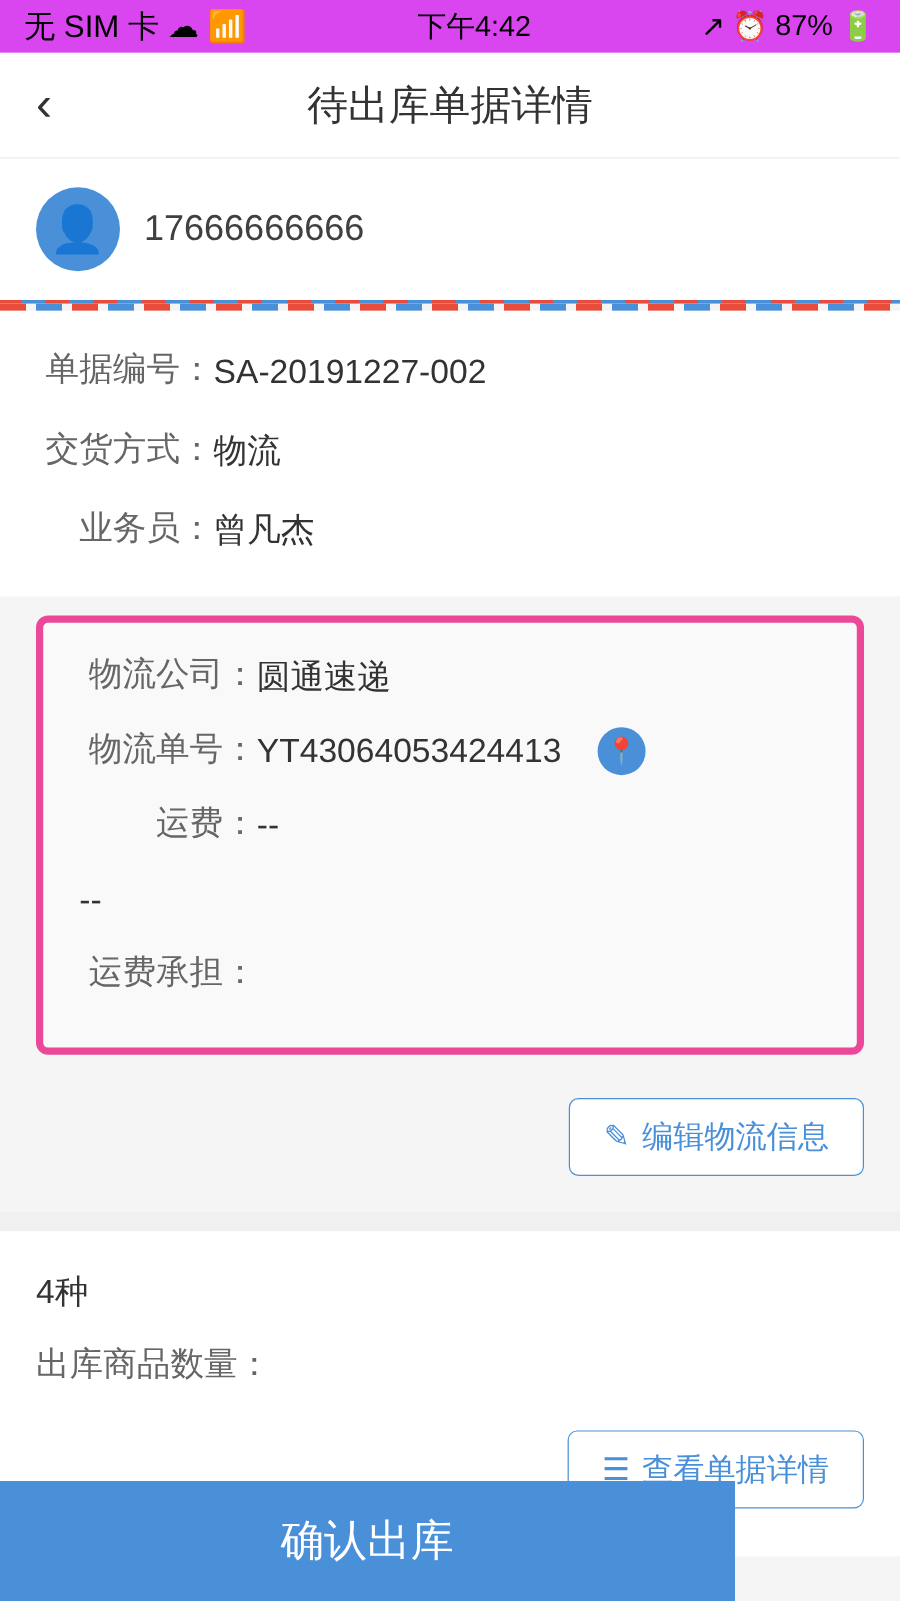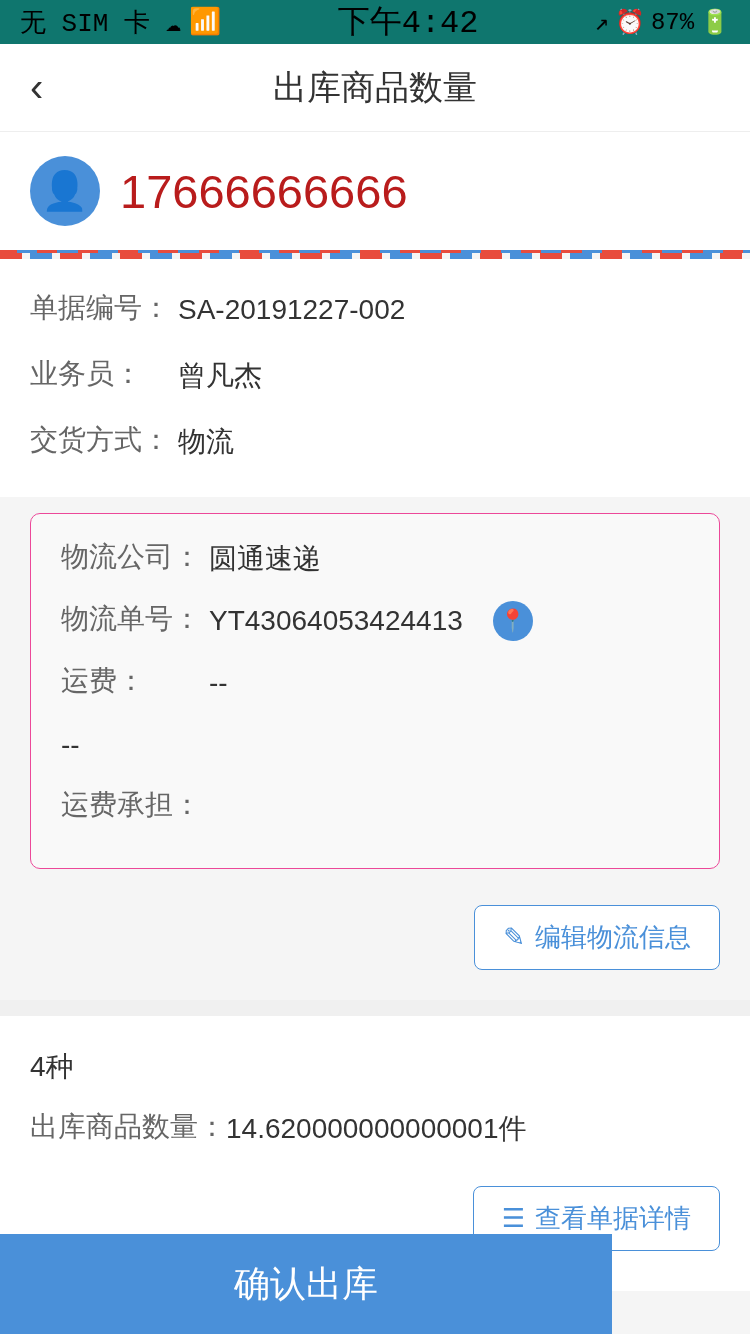--- a/index.html
+++ b/index.html
@@ -8,30 +8,29 @@
       width: 750px;
       min-height: 1334px;
       font-family: -apple-system, "PingFang SC", "Helvetica Neue", sans-serif;
       background: #f5f5f5;
       position: relative;
     }
 
     
     .status-bar {
       height: 44px;
-      background: #0f766e;
+      background: #d946ef;
       display: flex;
       align-items: center;
       justify-content: space-between;
       padding: 0 20px;
       font-size: 26px;
-      font-family: Liberation Mono, monospace;
     }
     .status-left { display: flex; align-items: center; gap: 8px; font-size: 26px; }
-    .status-center { font-size: 32px; font-weight: 500; }
+    .status-center { font-size: 24px; font-weight: 500; }
     .status-right { display: flex; align-items: center; gap: 6px; font-size: 24px; }
 
     
     .nav-bar {
       height: 88px;
       background: #fff;
       display: flex;
       align-items: center;
       justify-content: center;
       position: relative;
@@ -64,21 +63,21 @@
       width: 70px;
       height: 70px;
       background: #4a90d9;
       border-radius: 50%;
       display: flex;
       align-items: center;
       justify-content: center;
       flex-shrink: 0;
     }
     .avatar-icon { color: #fff; font-size: 38px; }
-    .customer-phone { font-size: 47px; color: #b91c1c; font-weight: 400; }
+    .customer-phone { font-size: 30px; color: #404040; font-weight: 400; }
 
     
     .dashed-divider {
       height: 6px;
       background: repeating-linear-gradient(90deg, #e84c3d 0px, #e84c3d 22px, transparent 22px, transparent 30px, #4a90d9 30px, #4a90d9 52px, transparent 52px, transparent 60px);
       margin: 0;
     }
 
     
     .info-section {
@@ -88,32 +87,33 @@
     }
     .info-row {
       display: flex;
       align-items: flex-start;
       margin-bottom: 24px;
       font-size: 28px;
     }
     .info-label {
       color: #666;
       min-width: 148px;
+      text-align: right;
       flex-shrink: 0;
     }
     .info-value {
       color: #333;
       flex: 1;
       line-height: 1.5;
     }
 
     
     .logistics-card {
       background: #f9f9f9;
-      border: 1px solid #ec4899;
+      border: 6px solid #ec4899;
       border-radius: 10px;
       margin: 0 30px 20px 30px;
       padding: 24px 30px;
     }
     .logistics-card .info-row {
       margin-bottom: 20px;
     }
     .logistics-row-tracking {
       display: flex;
       align-items: center;
@@ -205,44 +205,44 @@
   <div class="status-right">
     <span>↗</span>
     <span>⏰</span>
     <span>87%</span>
     <span>🔋</span>
   </div>
 </div>
 
 <div class="nav-bar">
   <div class="nav-back">‹</div>
-  <div class="nav-title">出库商品数量</div>
+  <div class="nav-title">待出库单据详情</div>
 </div>
 
 <div class="customer-header">
   <div class="avatar-circle">
     <span class="avatar-icon">👤</span>
   </div>
   <span class="customer-phone">17666666666</span>
 </div>
 
 <div class="dashed-divider"></div>
 
 <div class="info-section">
   <div class="info-row">
     <span class="info-label">单据编号：</span>
     <span class="info-value">SA-20191227-002</span>
   </div>
   <div class="info-row">
+    <span class="info-label">交货方式：</span>
+    <span class="info-value">物流</span>
+  </div>
+  <div class="info-row">
     <span class="info-label">业务员：</span>
     <span class="info-value">曾凡杰</span>
-  </div>
-  <div class="info-row">
-    <span class="info-label">交货方式：</span>
-    <span class="info-value">物流</span>
   </div>
 </div>
 
 <div class="logistics-card">
   <div class="info-row">
     <span class="info-label">物流公司：</span>
     <span class="info-value">圆通速递</span>
   </div>
   <div class="info-row">
     <span class="info-label">物流单号：</span>
@@ -273,21 +273,20 @@
 </div>
 
 <div class="gray-divider"></div>
 
 <div class="goods-section">
   <div class="info-row">
     <span class="info-value">4种</span>
   </div>
   <div class="info-row">
     <span class="info-label">出库商品数量：</span>
-    <span class="info-value">14.620000000000001件</span>
   </div>
   <div class="view-detail-btn">
     <button class="btn-outline">
       <span>☰</span>
       <span>查看单据详情</span>
     </button>
   </div>
 </div>
 
 <div class="confirm-btn-bar">

